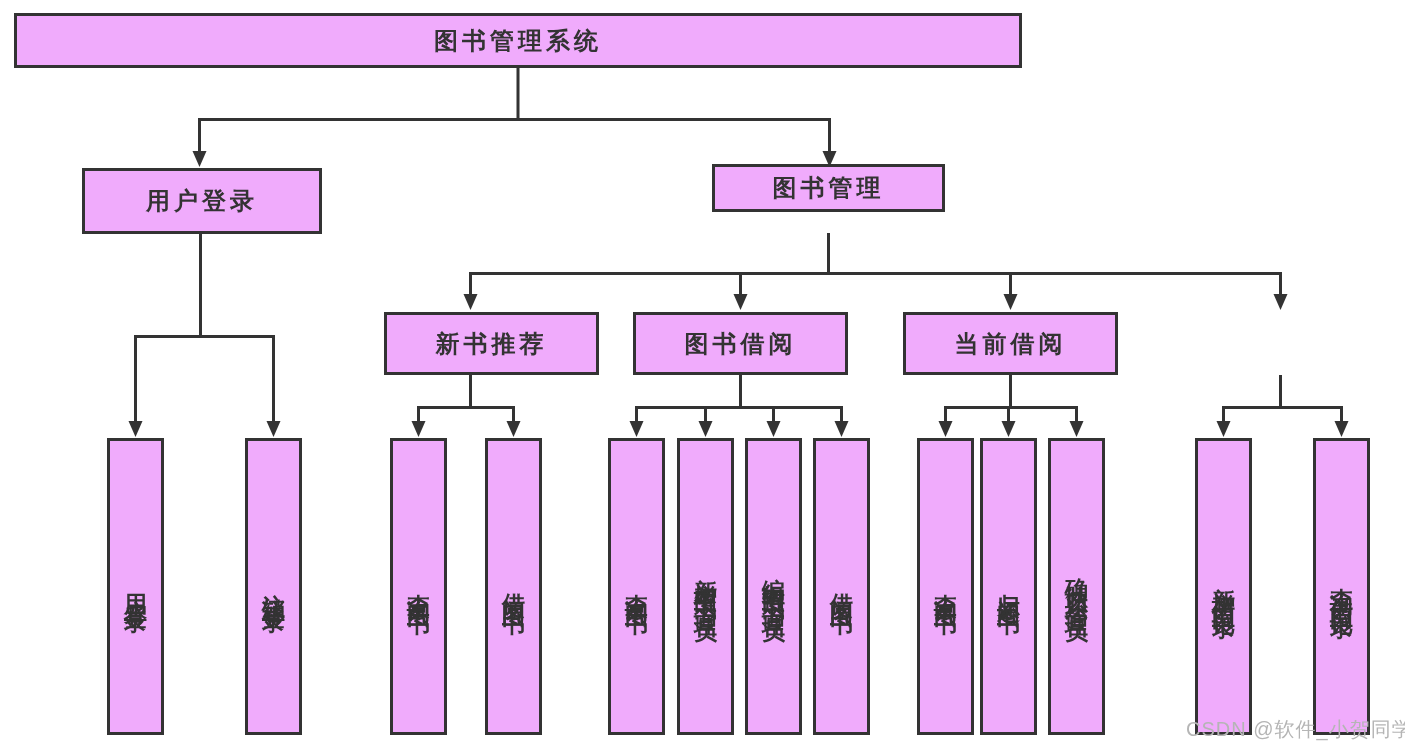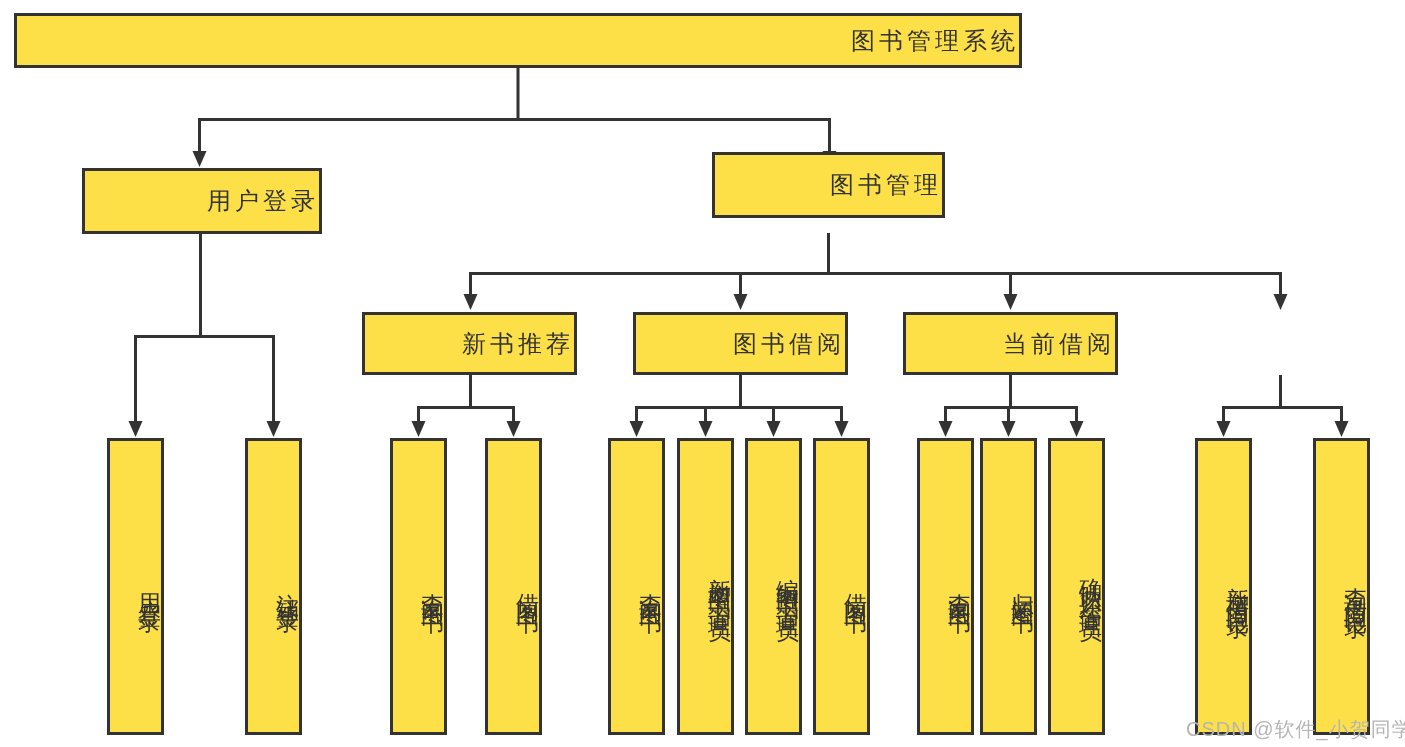--- a/index.html
+++ b/index.html
@@ -11,37 +11,38 @@
     position: relative;
     width: 1405px;
     height: 747px;
     background: var(--bg, #ffffff);
     overflow: hidden;
   }
   .node {
     position: absolute;
     box-sizing: border-box;
     border: 3px solid var(--line, #333);
-    background: #fde047;
+    background: #f0abfc;
     display: flex;
     align-items: center;
-    justify-content: flex-end;
+    justify-content: center;
     color: var(--text, #333);
+    font-weight: bold;
   }
   .hlabel {
     font-size: 24px;
     letter-spacing: 4px;
     white-space: nowrap;
     color: var(--text, #333);
   }
   .root-box    { left: 14px;  top: 13px;  width: 1008px; height: 55px; }
   .lv1-a       { left: 82px;  top: 168px; width: 240px;  height: 66px; }
-  .lv1-b       { left: 712px; top: 152px; width: 233px;  height: 66px; }
+  .lv1-b       { left: 712px; top: 164px; width: 233px;  height: 48px; }
   .sec         { top: 312px;  height: 63px; width: 215px; }
-  .sec-0 { left: 362px; }
+  .sec-0 { left: 384px; }
   .sec-1 { left: 633px; }
   .sec-2 { left: 903px; }
   .sec-3 { left: 1173px; }
   .leaf {
     top: 438px;
     height: 297px;
     width: 57px;
   }
   .vlabel {
     writing-mode: vertical-rl;

